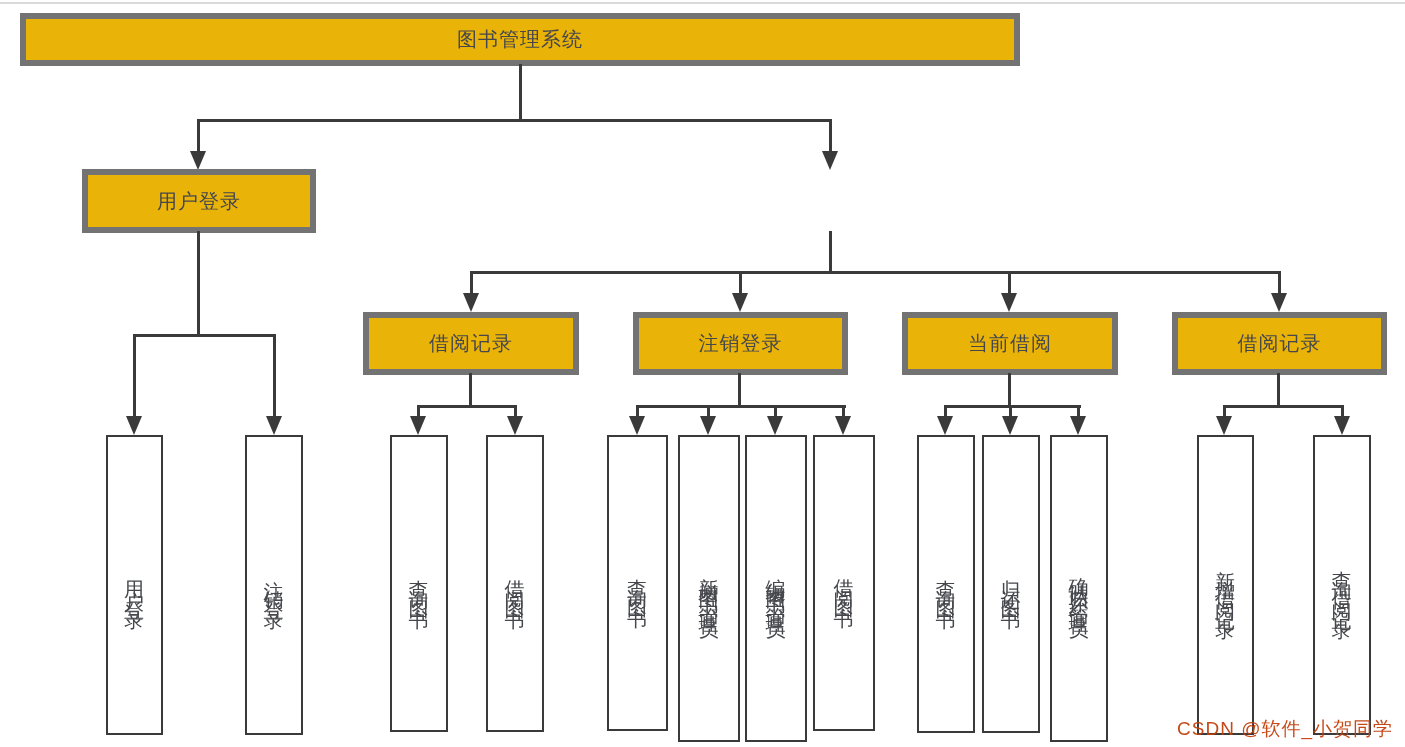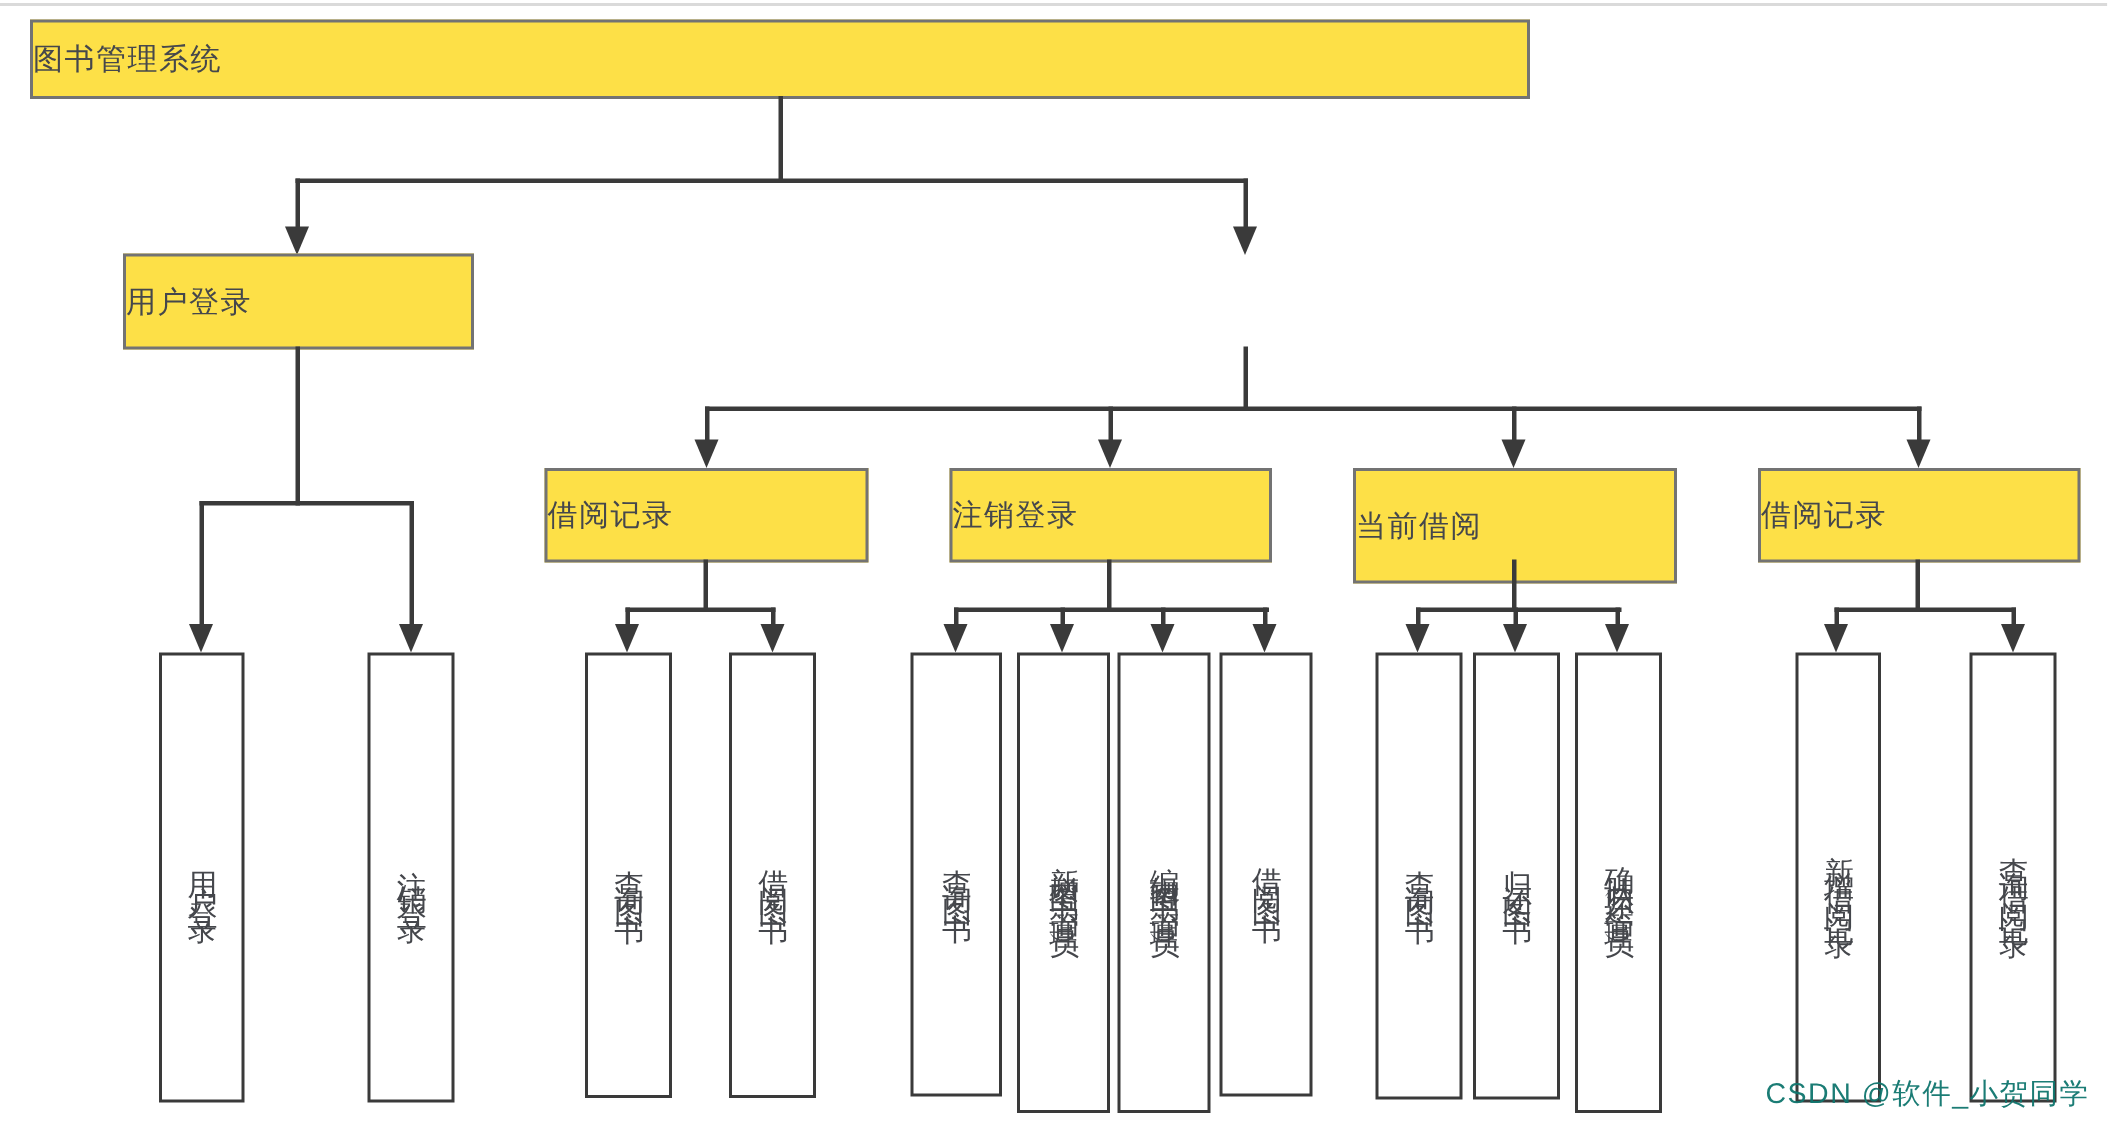--- a/index.html
+++ b/index.html
@@ -11,25 +11,25 @@
     overflow: hidden;
     font-family: "Liberation Sans", "DejaVu Sans", sans-serif;
   }
   .topline {
     position: absolute; top: 2px; left: 0; width: 1405px; height: 2px;
     background: #dadada;
   }
   .node {
     position: absolute;
     box-sizing: border-box;
-    border: 2px solid #737373;
-    background: #fde047;
+    border: 6px solid #737373;
+    background: #eab308;
     display: flex;
     align-items: center;
-    justify-content: flex-start;
+    justify-content: center;
   }
   .node .lbl {
     font-size: 20px;
     color: #45474c;
     letter-spacing: 1px;
     white-space: nowrap;
   }
   .leaf {
     position: absolute;
     top: 435px;
@@ -60,21 +60,21 @@
     width: 0; height: 0;
     border-left: 8px solid transparent;
     border-right: 8px solid transparent;
     border-top: 19px solid #3a3a3a;
   }
   .watermark {
     position: absolute;
     right: 12px;
     top: 716px;
     font-size: 19px;
-    color: #0f766e;
+    color: #c2410c;
     opacity: 0.95;
     letter-spacing: 1px;
     white-space: nowrap;
   }
 </style>
 </head>
 <body>
 
 <div id="stage">
 
@@ -112,21 +112,21 @@
   <div class="arrow" style="left:1001px; top:293px;"></div>
   <div class="vline" style="left:1278px; top:271px; height:24px;"></div>
   <div class="arrow" style="left:1271px; top:293px;"></div>
 
   <div class="node" style="left:363px; top:312px; width:216px; height:63px;">
     <span class="lbl">借阅记录</span>
   </div>
   <div class="node" style="left:633px; top:312px; width:215px; height:63px;">
     <span class="lbl">注销登录</span>
   </div>
-  <div class="node" style="left:902px; top:312px; width:216px; height:77px;">
+  <div class="node" style="left:902px; top:312px; width:216px; height:63px;">
     <span class="lbl">当前借阅</span>
   </div>
   <div class="node" style="left:1172px; top:312px; width:215px; height:63px;">
     <span class="lbl">借阅记录</span>
   </div>
 
   <div class="vline" style="left:469px; top:373px; height:35px;"></div>
   <div class="hline" style="left:417px; top:405px; width:100px;"></div>
   <div class="vline" style="left:417px; top:405px; height:14px;"></div>
   <div class="arrow" style="left:410px; top:416px;"></div>

